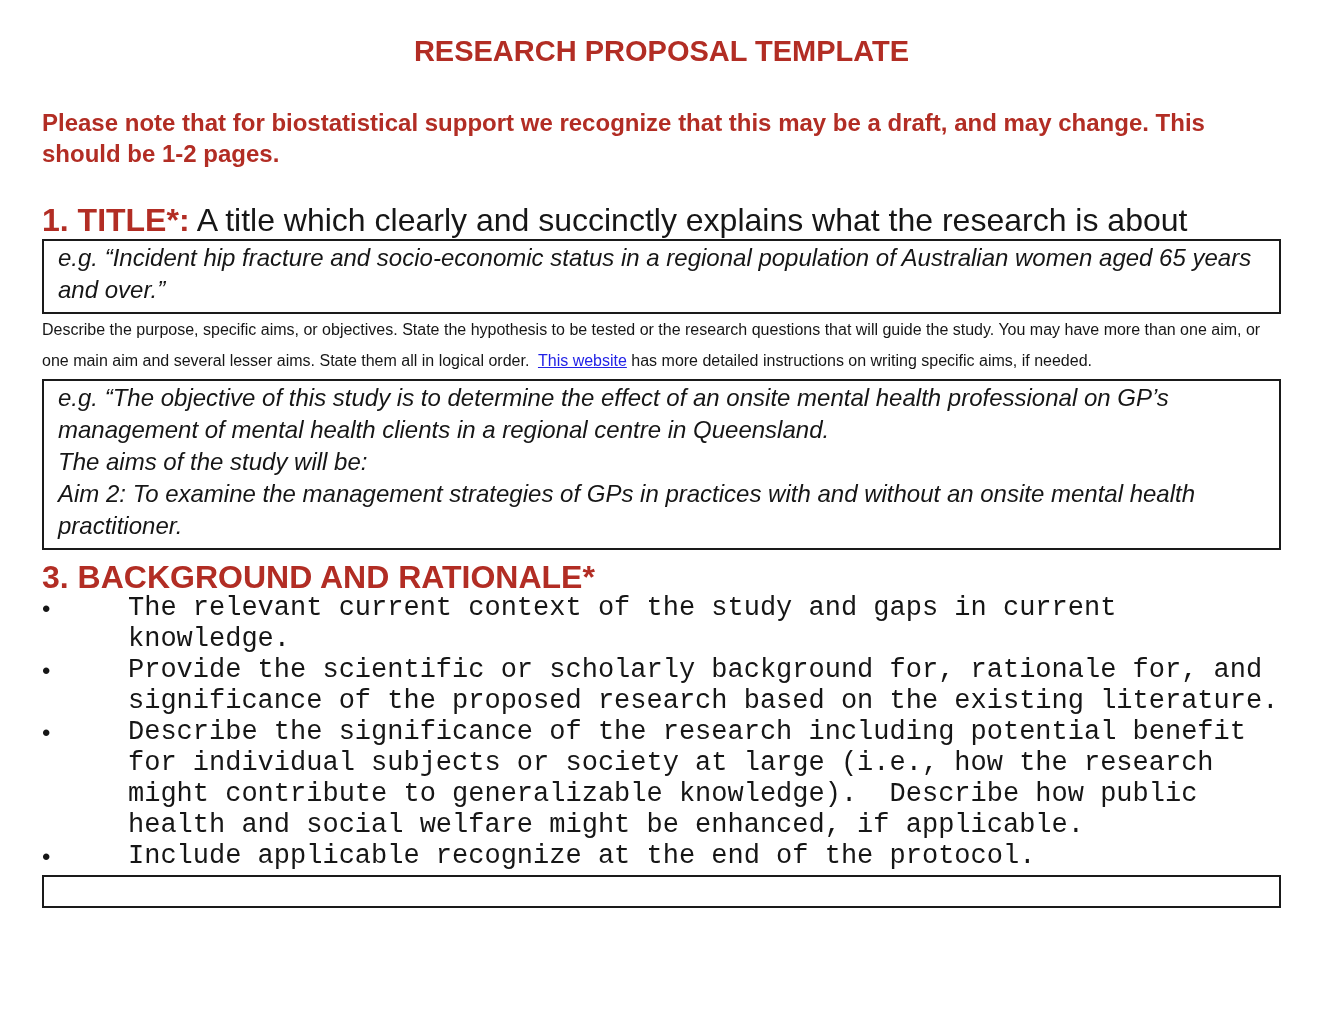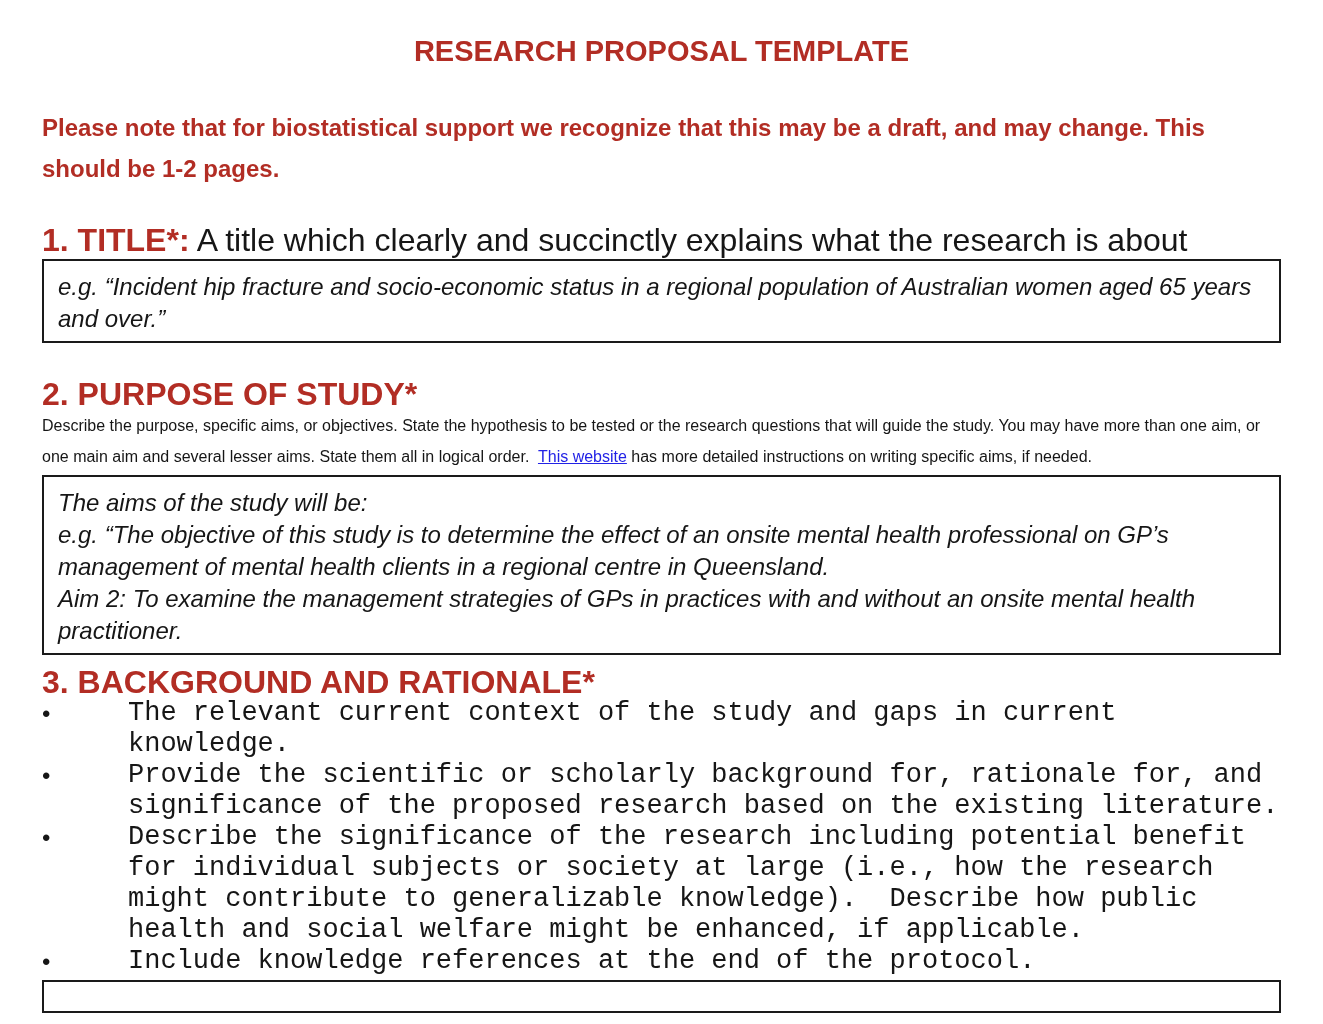--- a/index.html
+++ b/index.html
@@ -21,40 +21,40 @@
     font-weight:bold;
     font-size:29px;
     line-height:36px;
     color:var(--accent-red);
     margin:7px;
   }
   .note{
     margin-top:38px;
     font-weight:bold;
     font-size:24px;
-    line-height:41px;
+    line-height:31px;
     color:var(--accent-red);
   }
   .section-heading{
     margin-top:36px;
     font-size:32px;
     line-height:31px;
   }
   .red-bold{
     color:var(--accent-red);
     font-weight:bold;
   }
   .body-text{
     font-size:16px;
     line-height:31px;
   }
   .example-box{
     border:2px solid var(--border);
     margin-top:3px;
-    padding:10px 14px 6px 14px;
+    padding:1px 14px 6px 14px;
     font-style:italic;
     font-size:24px;
     line-height:32px;
   }
   .example-box p{margin:0;}
   .link{
     color:var(--link-blue);
     text-decoration:underline;
     cursor:pointer;
   }
@@ -87,27 +87,26 @@
   <h1 class="doc-title">RESEARCH PROPOSAL TEMPLATE</h1>
 
   <div class="note">Please note that for biostatistical support we recognize that this may be a draft, and may change. This should be 1-2 pages.</div>
 
   <div class="section-heading"><span class="red-bold">1. TITLE*:</span><span> A title which clearly and succinctly explains what the research is about</span></div>
 
   <div class="example-box">
     <p>e.g. “Incident hip fracture and socio-economic status in a regional population of Australian women aged 65 years and over.”</p>
   </div>
 
-  <div class="section-heading red-bold">2. PURPOSE OF STUDY*</div>
 
   <div class="body-text"><span>Describe the purpose, specific aims, or objectives. State the hypothesis to be tested or the research questions that will guide the study. You may have more than one aim, or one main aim and several lesser aims. State them all in logical order.&nbsp; </span><a class="link">This website</a><span> has more detailed instructions on writing specific aims, if needed.</span></div>
 
   <div class="example-box">
+    <p>e.g. “The objective of this study is to determine the effect of an onsite mental health professional on GP’s management of mental health clients in a regional centre in Queensland.</p>
     <p>The aims of the study will be:</p>
-    <p>e.g. “The objective of this study is to determine the effect of an onsite mental health professional on GP’s management of mental health clients in a regional centre in Queensland.</p>
     <p>Aim 2: To examine the management strategies of GPs in practices with and without an onsite mental health practitioner.</p>
   </div>
 
   <div class="section-heading red-bold mt-sm">3. BACKGROUND AND RATIONALE*</div>
 
 
   <div class="bullet-list">
 
     <div class="bullet-row">
       <span class="bullet-glyph">•</span>
@@ -119,20 +118,20 @@
       <span class="bullet-text">Provide the scientific or scholarly background for, rationale for, and significance of the proposed research based on the existing literature.</span>
     </div>
 
     <div class="bullet-row">
       <span class="bullet-glyph">•</span>
       <span class="bullet-text">Describe the significance of the research including potential benefit for individual subjects or society at large (i.e., how the research might contribute to generalizable knowledge).&nbsp; Describe how public health and social welfare might be enhanced, if applicable.</span>
     </div>
 
     <div class="bullet-row">
       <span class="bullet-glyph">•</span>
-      <span class="bullet-text">Include knowledge references at the end of the protocol.</span>
+      <span class="bullet-text">Include applicable recognize at the end of the protocol.</span>
     </div>
 
   </div>
 
   <div class="empty-box"></div>
 
 </div>
 
 </body></html>

